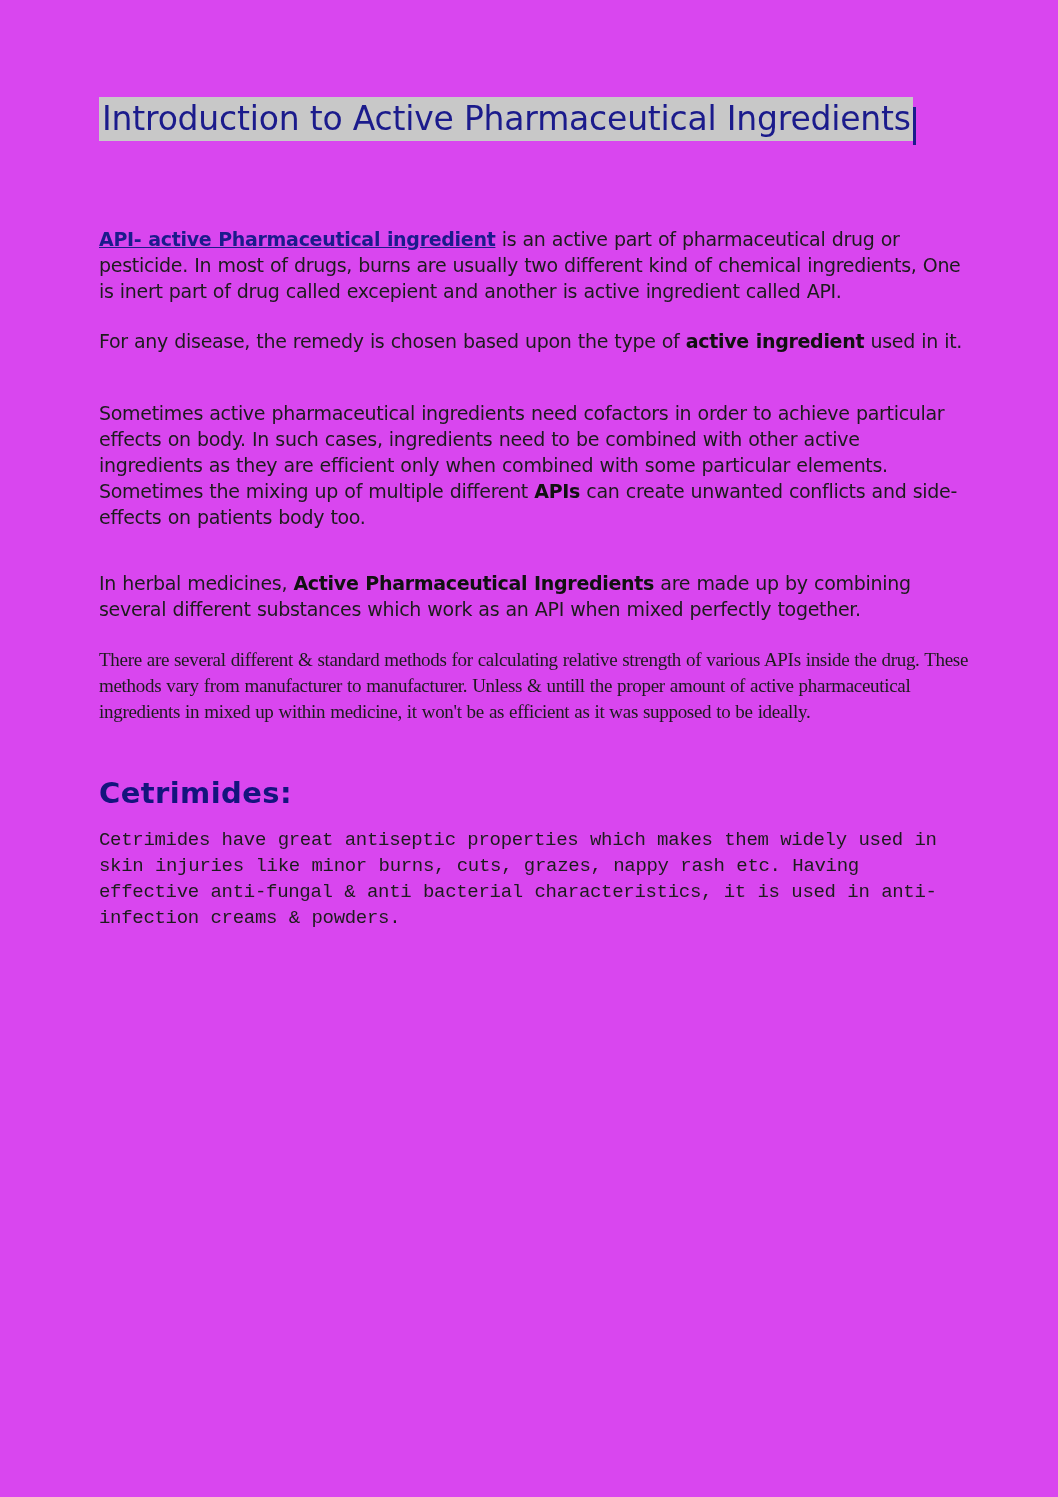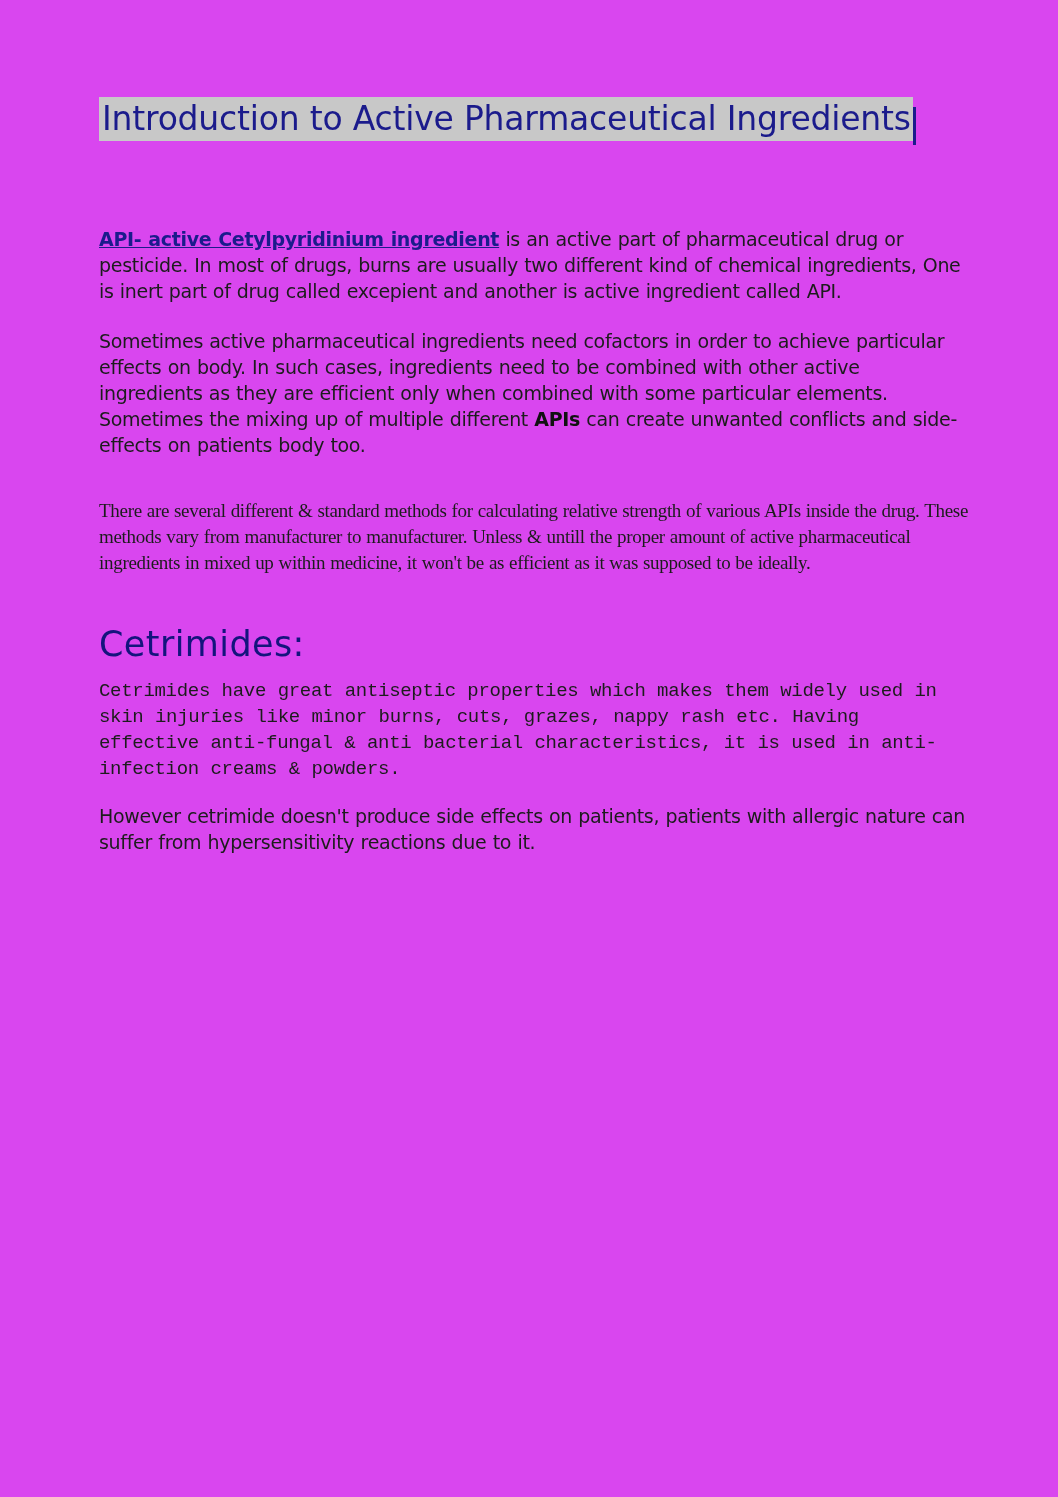--- a/index.html
+++ b/index.html
@@ -53,23 +53,23 @@
   }
   .para b { color: #111111; }
   .doc-link {
     color: #1b1b8c;
     font-weight: bold;
     text-decoration: underline;
     cursor: pointer;
   }
   .section-heading {
     margin: 12px 0 15px 0;
-    font-size: 35px;
+    font-size: 29px;
     line-height: 38px;
-    font-weight: normal;
+    font-weight: bold;
     color: #14147d;
     letter-spacing: 0.4px;
   }
   
   .mb-p1 { margin-bottom: 24px; }
   .mb-p2 { margin-bottom: 46px; }
   .mb-p3 { margin-bottom: 40px; }
   .mb-p4 { margin-bottom: 25px; }
   .mb-p5 { margin-bottom: 49px; font-family: Liberation Serif, serif; }
   .mb-p6 { margin-bottom: 101px; }
@@ -79,29 +79,30 @@
 </style>
 </head>
 <body>
 
 <div class="page">
 
   <div class="title-row">
     <span class="title-highlight">Introduction to Active Pharmaceutical Ingredients</span><span class="text-cursor"></span>
   </div>
 
-  <p class="para mb-p1"><a class="doc-link">API- active Cetylpyridinium ingredient</a><span> is an active part of pharmaceutical drug or pesticide. In most of drugs, burns are usually two different kind of chemical ingredients, One is inert part of drug called excepient and another is active ingredient called API.</span></p>
+  <p class="para mb-p1"><a class="doc-link">API- active Pharmaceutical ingredient</a><span> is an active part of pharmaceutical drug or pesticide. In most of drugs, burns are usually two different kind of chemical ingredients, One is inert part of drug called excepient and another is active ingredient called API.</span></p>
 
+  <p class="para mb-p2"><span>For any disease, the remedy is chosen based upon the type of </span><b>active ingredient</b><span> used in it.</span></p>
 
   <p class="para mb-p3"><span>Sometimes active pharmaceutical ingredients need cofactors in order to achieve particular effects on body. In such cases, ingredients need to be combined with other active ingredients as they are efficient only when combined with some particular elements. Sometimes the mixing up of multiple different </span><b>APIs</b><span> can create unwanted conflicts and side-effects on patients body too.</span></p>
 
+  <p class="para mb-p4"><span>In herbal medicines, </span><b>Active Pharmaceutical Ingredients</b><span> are made up by combining several different substances which work as an API when mixed perfectly together.</span></p>
 
   <p class="para mb-p5"><span>There are several different &amp; standard methods for calculating relative strength of various APIs inside the drug. These methods vary from manufacturer to manufacturer. Unless &amp; untill the proper amount of active pharmaceutical ingredients in mixed up within medicine, it won't be as efficient as it was supposed to be ideally.</span></p>
 
 
   <h2 class="section-heading">Cetrimides:</h2>
 
   <p class="para mb-p7"><span>Cetrimides have great antiseptic properties which makes them widely used in skin injuries like minor burns, cuts, grazes, nappy rash etc. Having effective anti-fungal &amp; anti bacterial characteristics, it is used in anti-infection creams &amp; powders.</span></p>
 
-  <p class="para mb-p8"><span>However cetrimide doesn't produce side effects on patients, patients with allergic nature can suffer from hypersensitivity reactions due to it.</span></p>
 
 
 </div>
 
 </body></html>

